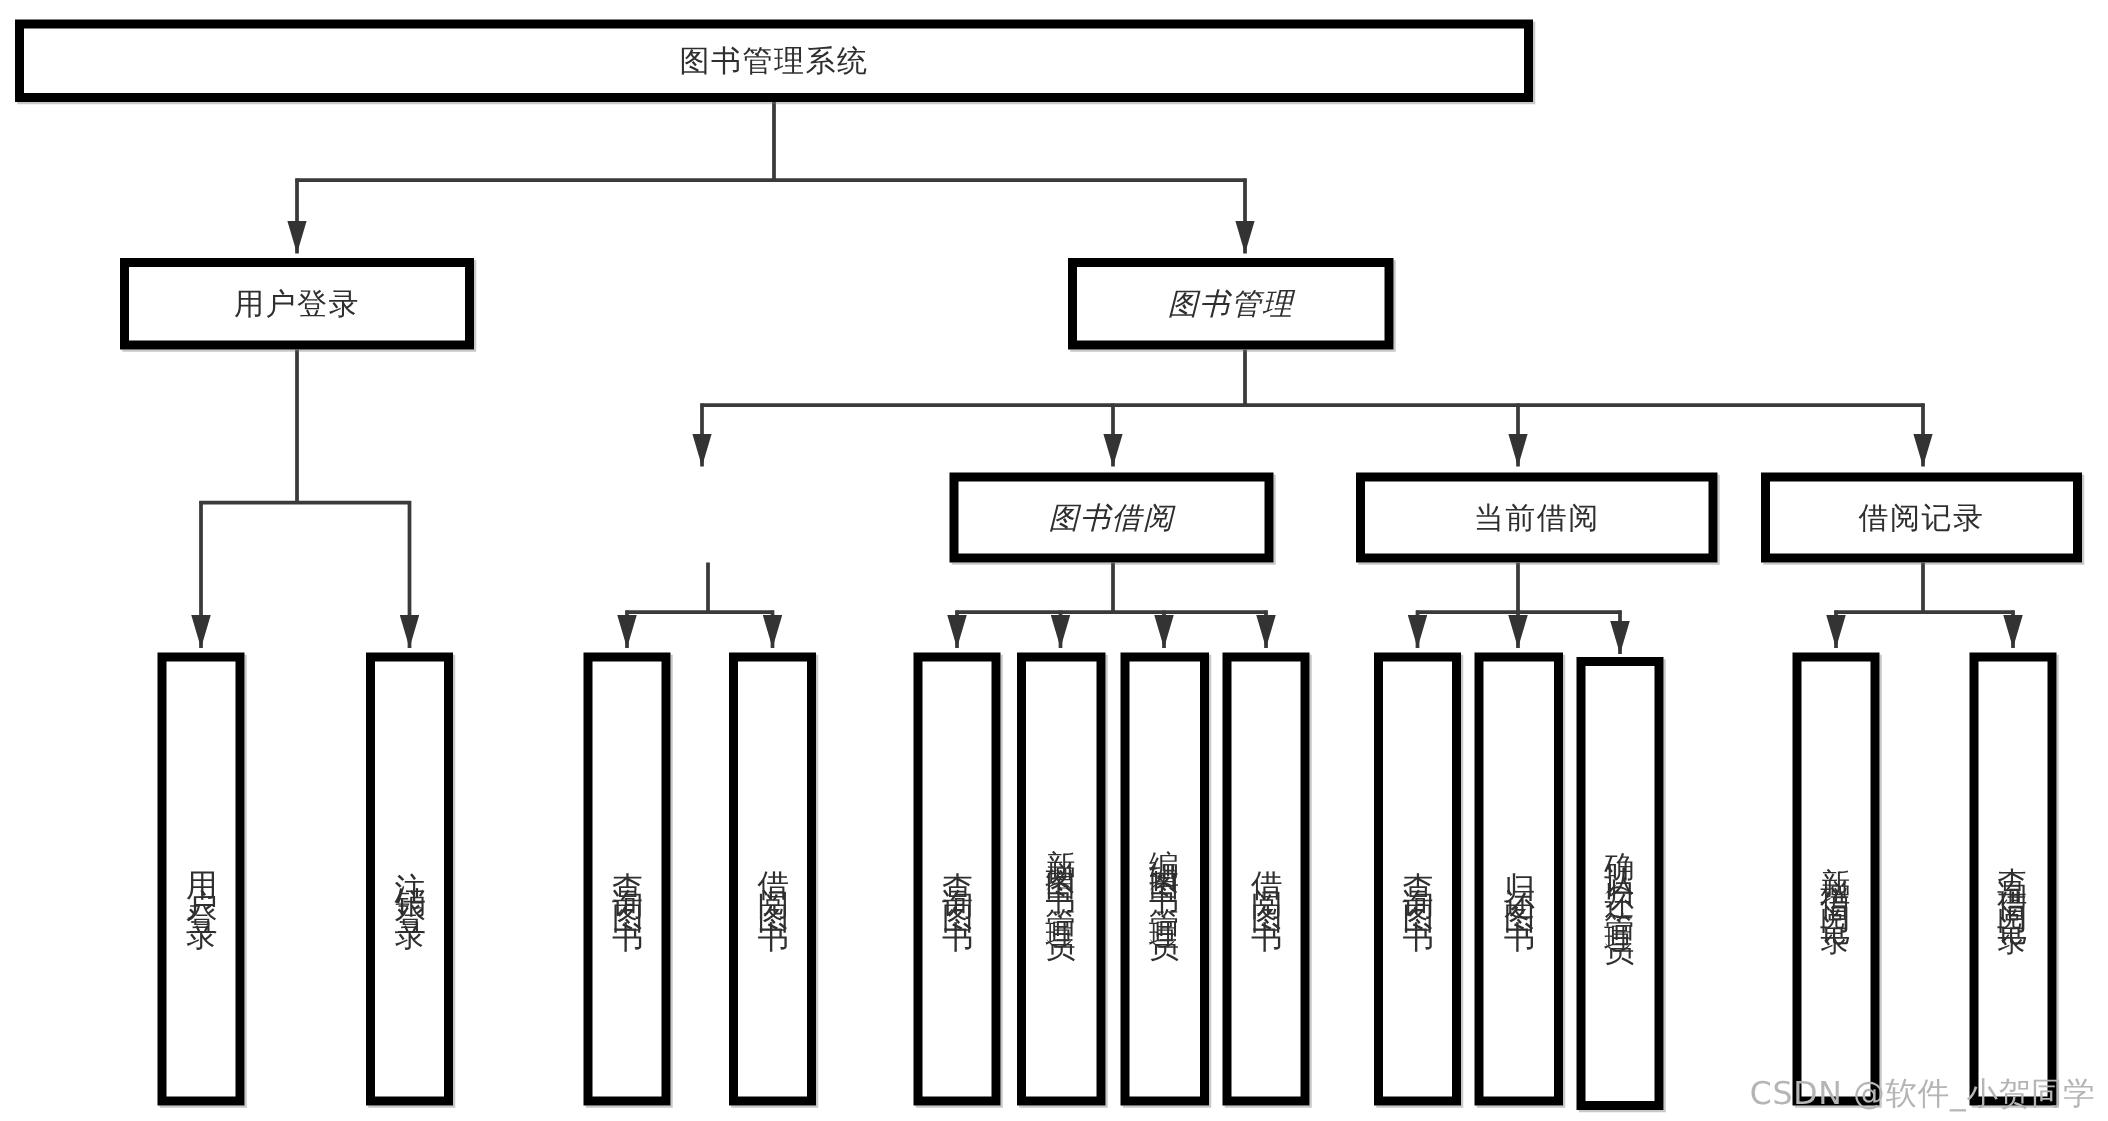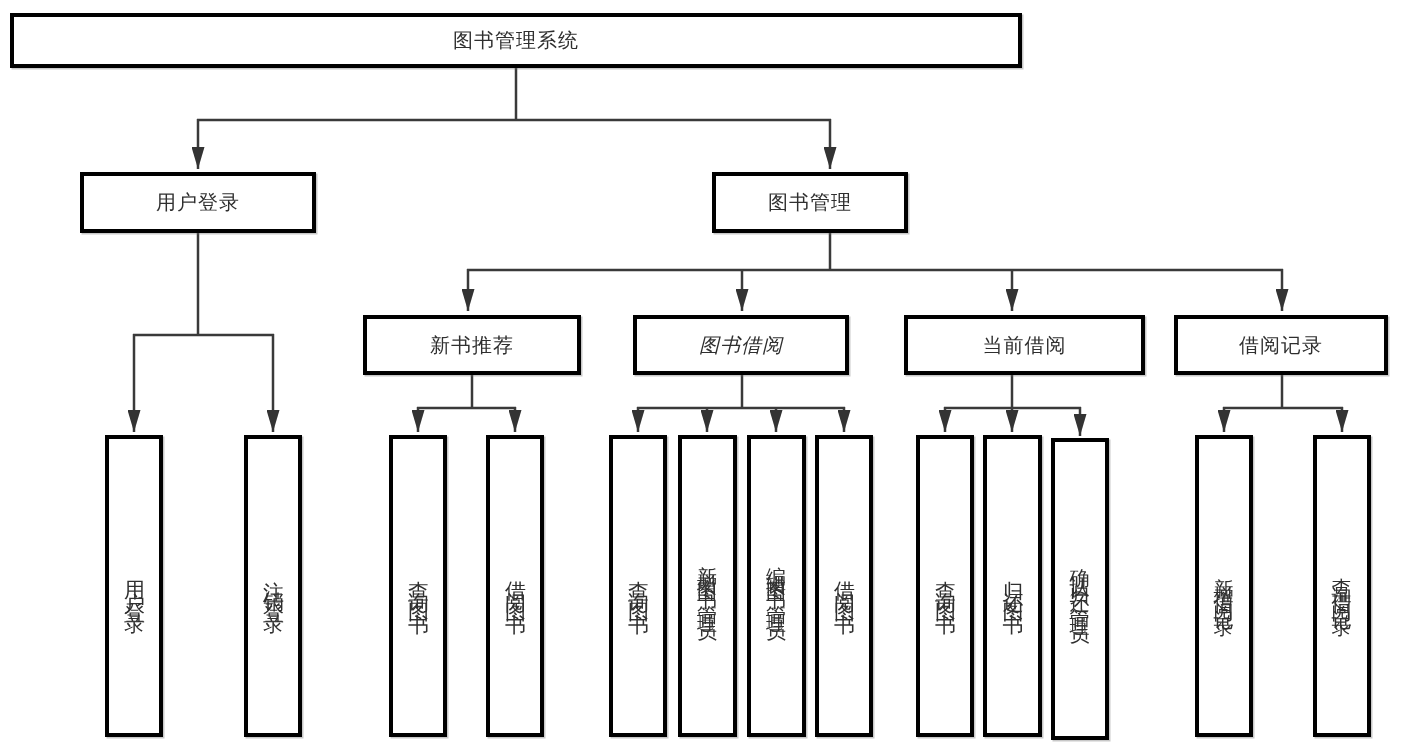--- a/index.html
+++ b/index.html
@@ -18,21 +18,21 @@
   #connectors {
     position: absolute;
     left: 0; top: 0;
     width: 1405px;
     height: 747px;
     z-index: 1;
   }
   .node {
     position: absolute;
     background: #ffffff;
-    border: 4px solid #000000;
+    border: 6px solid #000000;
     box-shadow: 1.5px 1.5px 0 rgba(110,110,110,0.38);
     box-sizing: border-box;
     color: #2f2f2f;
     display: flex;
     align-items: center;
     justify-content: center;
     z-index: 2;
   }
   .hbox {
     font-size: 20px;
@@ -117,27 +117,24 @@
     </g>
   </svg>
 
   <div class="node hbox" style="left:10px; top:13px; width:1012px; height:55px;">
     <span>图书管理系统</span>
   </div>
 
   <div class="node hbox" style="left:80px; top:172px; width:236px; height:61px;">
     <span>用户登录</span>
   </div>
-  <div class="node hbox" style="left:712px; top:172px; width:196px; height:61px;">
+  <div class="node hbox" style="left:712px; top:172px; width:217px; height:61px;font-style:italic;">
     <span>图书管理</span>
   </div>
 
-  <div class="node hbox" style="left:363px; top:315px; width:218px; height:60px;">
-    <span>新书推荐</span>
-  </div>
   <div class="node hbox" style="left:633px; top:315px; width:216px; height:60px;font-style:italic;">
     <span>图书借阅</span>
   </div>
   <div class="node hbox" style="left:904px; top:315px; width:241px; height:60px;">
     <span>当前借阅</span>
   </div>
   <div class="node hbox" style="left:1174px; top:315px; width:214px; height:60px;">
     <span>借阅记录</span>
   </div>
 
@@ -178,14 +175,15 @@
     <span class="vlabel">确认归还（管理员）</span>
   </div>
 
   <div class="node vbox long" style="left:1195px; top:435px; width:58px; height:302px;">
     <span class="vlabel">新增借阅记录</span>
   </div>
   <div class="node vbox long" style="left:1313px; top:435px; width:58px; height:302px;">
     <span class="vlabel">查询借阅记录</span>
   </div>
 
+  <div class="watermark">CSDN @软件_小贺同学</div>
 
 </div>
 
 </body></html>

